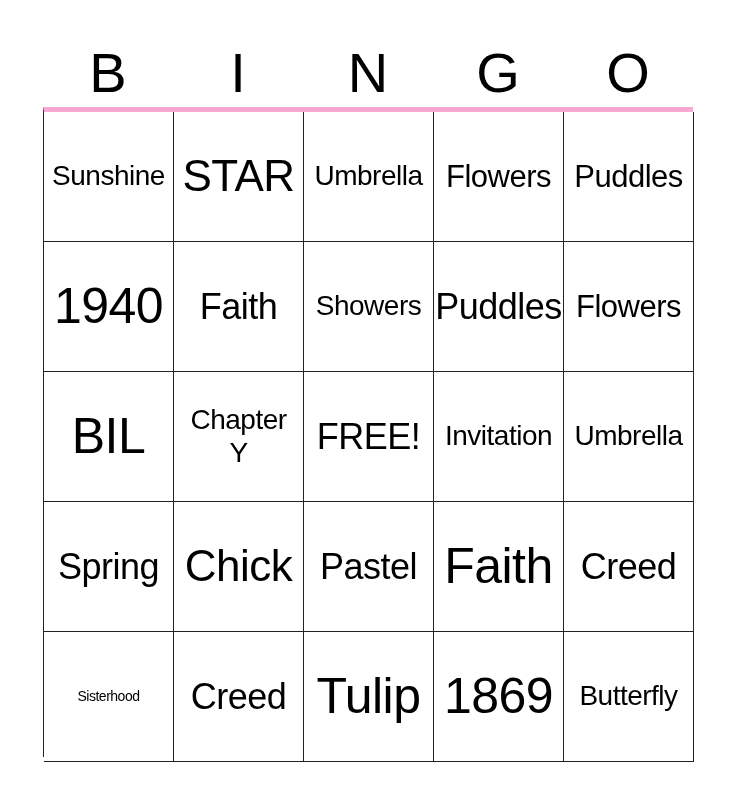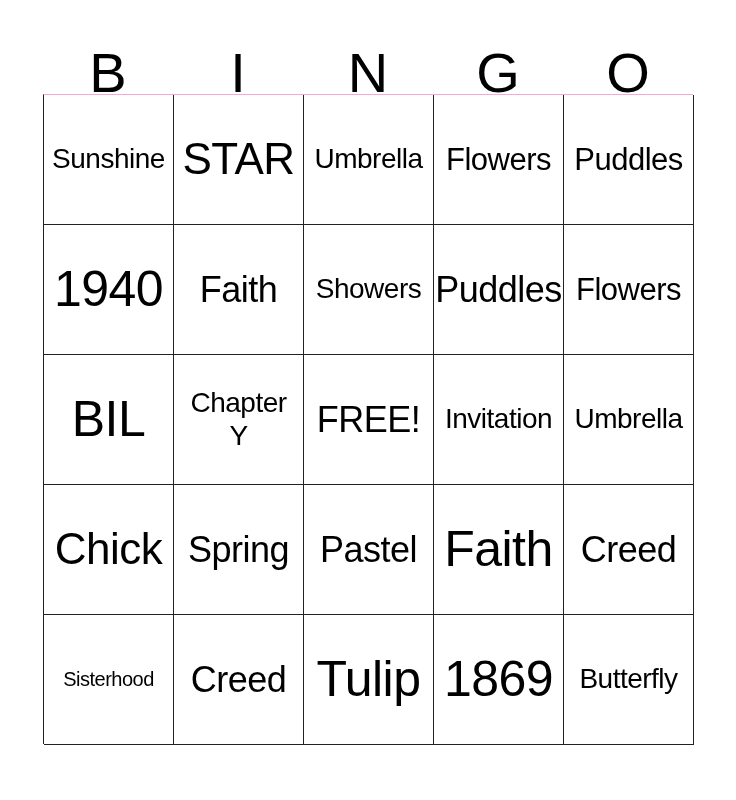--- a/index.html
+++ b/index.html
@@ -2,29 +2,29 @@
 <html><head>
 <meta charset="utf-8">
 <style>
   html, body { margin: 0; padding: 0; background: #ffffff; }
   body { width: 736px; height: 800px; position: relative; overflow: hidden;
          font-family: "Liberation Sans", sans-serif; color: #000; }
   .header { position: absolute; top: 40px; left: 43px; width: 650px; height: 66px;
             display: grid; grid-template-columns: repeat(5, 130px); }
   .header span { display: flex; align-items: center; justify-content: center;
                  font-size: 56px; line-height: 1; }
-  .grid { position: absolute; top: 94px; left: 43px; width: 650px; height: 650px;
+  .grid { position: absolute; top: 107px; left: 43px; width: 650px; height: 650px;
           display: grid; grid-template-columns: repeat(5, 130px);
           grid-template-rows: repeat(5, 130px);
-          border-top: 1px solid #f9a8d4; border-left: 1px solid #222; box-sizing: border-box; }
+          border-top: 5px solid #f9a8d4; border-left: 1px solid #222; box-sizing: border-box; }
   .cell { border-right: 1px solid #222; border-bottom: 1px solid #222; box-sizing: border-box;
           display: flex; align-items: center; justify-content: center; text-align: center;
           overflow: hidden; line-height: 1.15; white-space: pre-line; letter-spacing: -0.5px; } .s26 { font-size: 28px; } .s30 { font-size: 31px; }
   .s34 { font-size: 36px; } .s40 { font-size: 44px; } .s48 { font-size: 50px; }
-  .s20 { font-size: 20px; text-align: center; }
+  .s20 { font-size: 14px; text-align: center; }
 </style>
 </head>
 <body>
 
 <div class="header">
   <span>B</span>
   <span>I</span>
   <span>N</span>
   <span>G</span>
   <span>O</span>
@@ -43,22 +43,22 @@
   <div class="cell s34">Puddles</div>
   <div class="cell s30">Flowers</div>
 
   <div class="cell s48">BIL</div>
   <div class="cell s26">Chapter
 Y</div>
   <div class="cell s34">FREE!</div>
   <div class="cell s26">Invitation</div>
   <div class="cell s26">Umbrella</div>
 
+  <div class="cell s34">Spring</div>
   <div class="cell s40">Chick</div>
-  <div class="cell s34">Spring</div>
   <div class="cell s34">Pastel</div>
   <div class="cell s48">Faith</div>
   <div class="cell s36 s34">Creed</div>
 
   <div class="cell s20">Sisterhood</div>
   <div class="cell s34">Creed</div>
   <div class="cell s48">Tulip</div>
   <div class="cell s48">1869</div>
   <div class="cell s26">Butterfly</div>
 </div>

